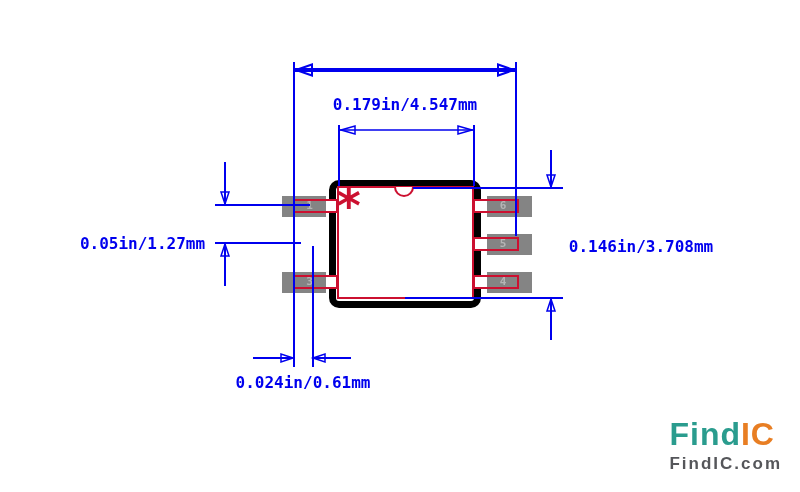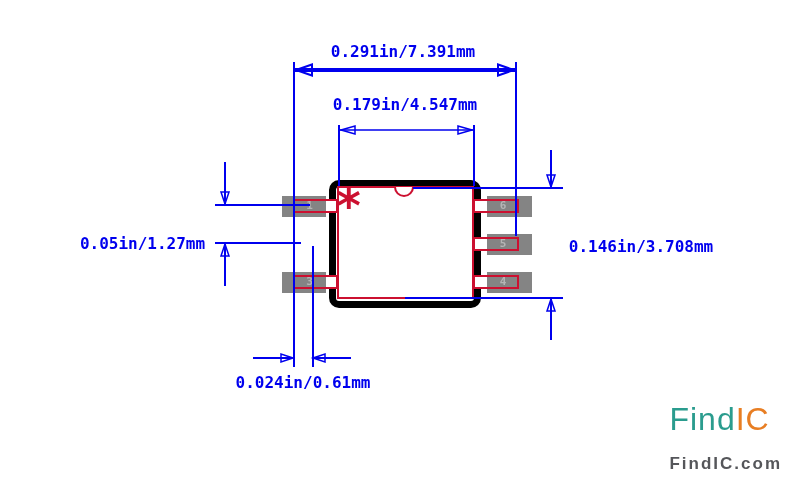--- a/index.html
+++ b/index.html
@@ -55,32 +55,31 @@
   .pin-num{
     position:absolute;height:14px;line-height:14px;text-align:center;
     color:var(--pin-number-gray);font-size:11px;font-weight:bold;z-index:4;
   }
   
   svg.overlay{position:absolute;left:0;top:0;z-index:10;pointer-events:none;}
   .bl{stroke:var(--dimension-blue);fill:none;}
   
   .logo{position:absolute;right:18px;bottom:18px;text-align:left;z-index:12;
         font-family:"Liberation Sans","DejaVu Sans",sans-serif;}
-  .logo-line1{font-size:32px;font-weight:normal;line-height:30px;letter-spacing:1px;}
+  .logo-line1{font-size:32px;font-weight:bold;line-height:30px;letter-spacing:1px;}
   .logo-find{color:var(--logo-teal);}
   .logo-ic{color:var(--logo-orange);}
   .logo-line2{font-size:17px;font-weight:bold;letter-spacing:2px;
-              color:var(--logo-gray);margin-top:20px;}
+              color:var(--logo-gray);margin-top:5px;}
 </style>
 </head>
 <body>
 
 <div id="stage">
 
-  <div class="dim-text" style="left:290px;top:42px;width:226px;">0.291in/7.391mm</div>
   <div class="dim-text" style="left:292px;top:95px;width:226px;">0.179in/4.547mm</div>
   <div class="dim-text" style="left:70px;top:234px;width:145px;">0.05in/1.27mm</div>
   <div class="dim-text" style="left:528px;top:237px;width:226px;">0.146in/3.708mm</div>
   <div class="dim-text" style="left:190px;top:373px;width:226px;text-align:center;">0.024in/0.61mm</div>
 
   <div class="body-border"></div>
 
   <div class="pad" style="left:282px;top:196px;"></div>
   <div class="gap" style="left:326px;top:200px;"></div>
   <div class="pad" style="left:282px;top:272px;"></div>

